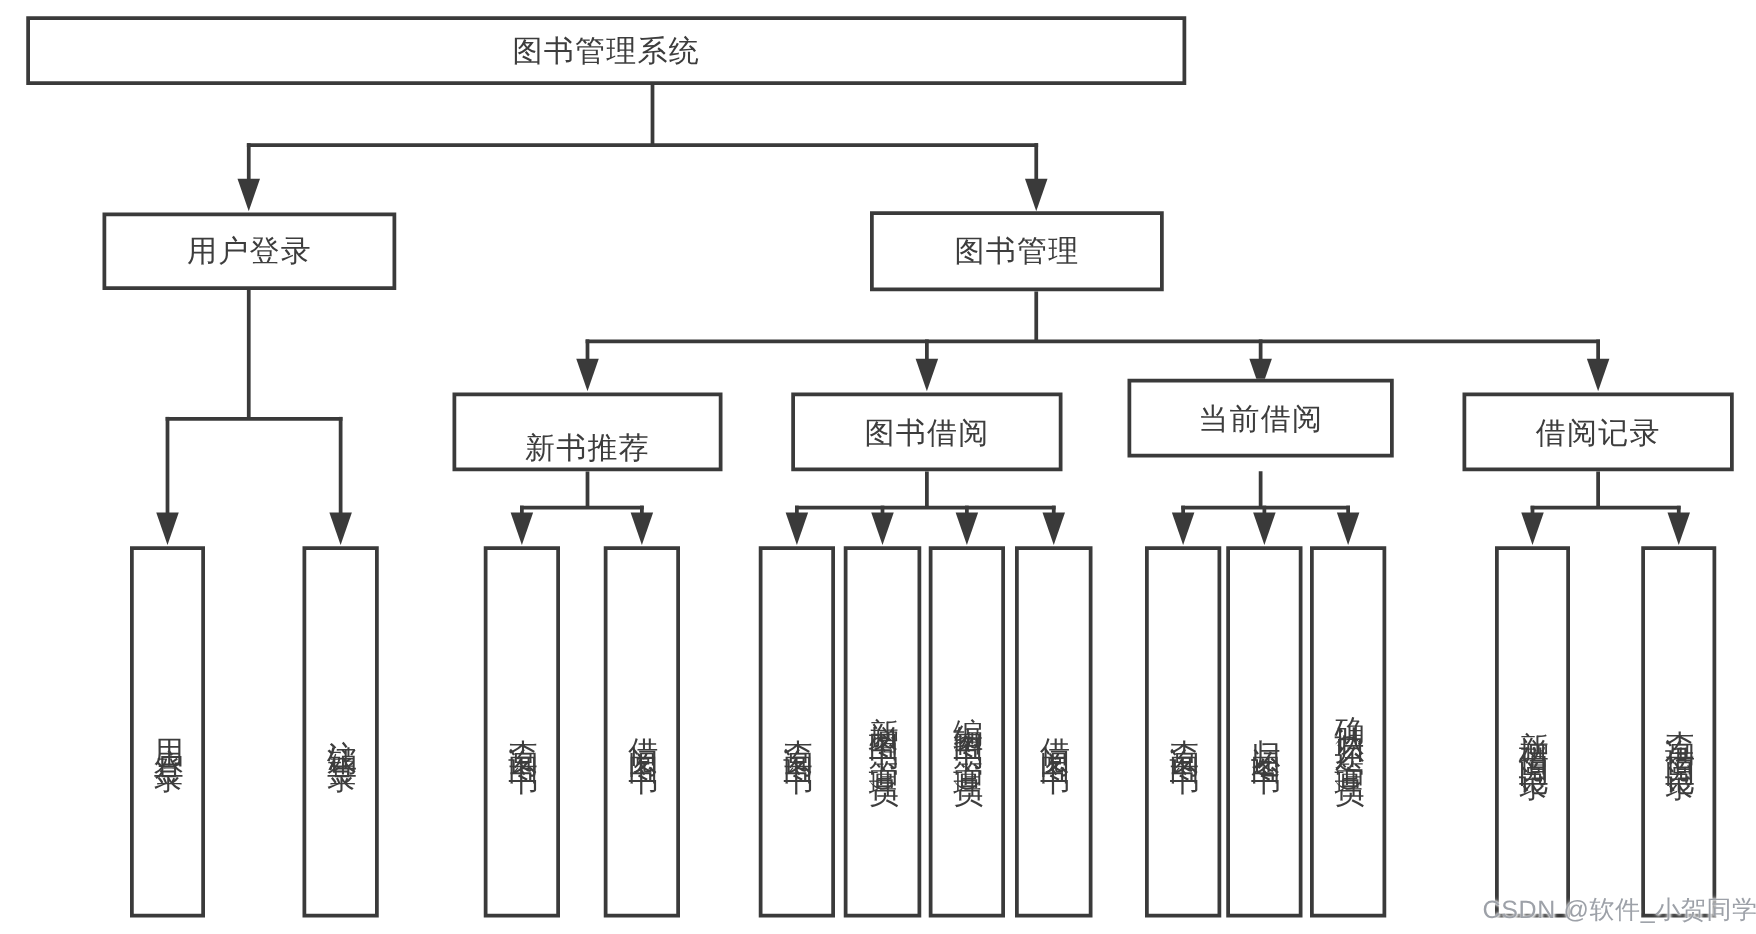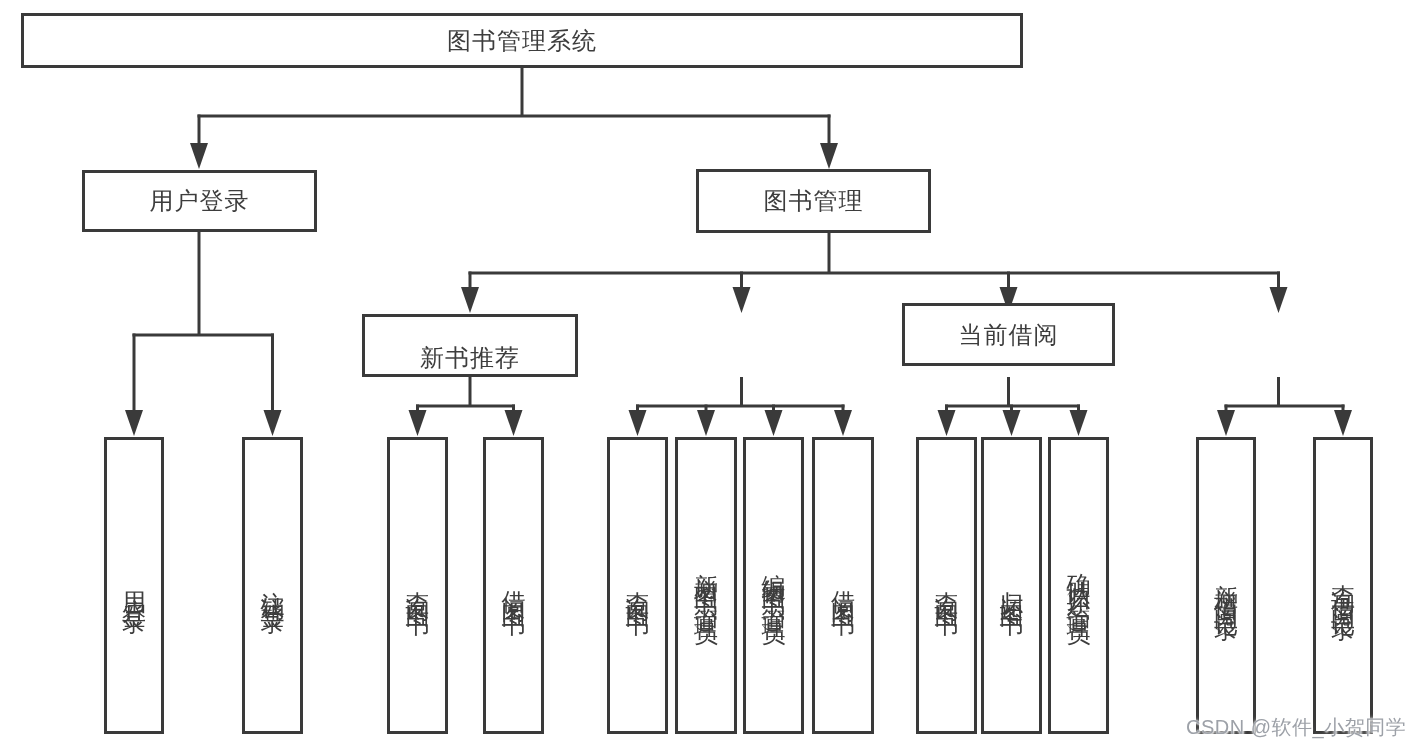--- a/index.html
+++ b/index.html
@@ -141,37 +141,43 @@
     <g>
       <line x1="1278.5" y1="377" x2="1278.5" y2="406"></line>
       <line x1="1224.5" y1="406" x2="1344.5" y2="406"></line>
       <line x1="1226" y1="404.5" x2="1226" y2="413"></line>
       <polygon points="1217,410 1235,410 1226,436"></polygon>
       <line x1="1343" y1="404.5" x2="1343" y2="413"></line>
       <polygon points="1334,410 1352,410 1343,436"></polygon>
     </g>
   </svg>
 
-  <div class="node" style="left:21px; top:13px; width:1002px; height:55px;">
+  <div class="node" style="left:21px; top:13px; width:928px; height:55px;">
     <span class="hlabel">图书管理系统</span>
   </div>
 
   <div class="node" style="left:82px; top:170px; width:235px; height:62px;">
     <span class="hlabel">用户登录</span>
   </div>
   <div class="node" style="left:696px; top:169px; width:235px; height:64px;">
     <span class="hlabel">图书管理</span>
   </div>
 
   <div class="node" style="left:362px; top:314px; width:216px; height:63px;align-items:flex-end;">
     <span class="hlabel">新书推荐</span>
   </div>
+  <div class="node" style="left:633px; top:314px; width:217px; height:63px;">
+    <span class="hlabel">图书借阅</span>
+  </div>
   <div class="node" style="left:902px; top:303px; width:213px; height:63px;">
     <span class="hlabel">当前借阅</span>
   </div>
+  <div class="node" style="left:1170px; top:314px; width:217px; height:63px;">
+    <span class="hlabel">借阅记录</span>
+  </div>
 
   <div class="node" style="left:104px; top:437px; width:60px; height:297px;">
     <span class="vlabel">用户登录</span>
   </div>
   <div class="node" style="left:242px; top:437px; width:61px; height:297px;">
     <span class="vlabel">注销登录</span>
   </div>
 
   <div class="node" style="left:387px; top:437px; width:61px; height:297px;">
     <span class="vlabel">查询图书</span>

